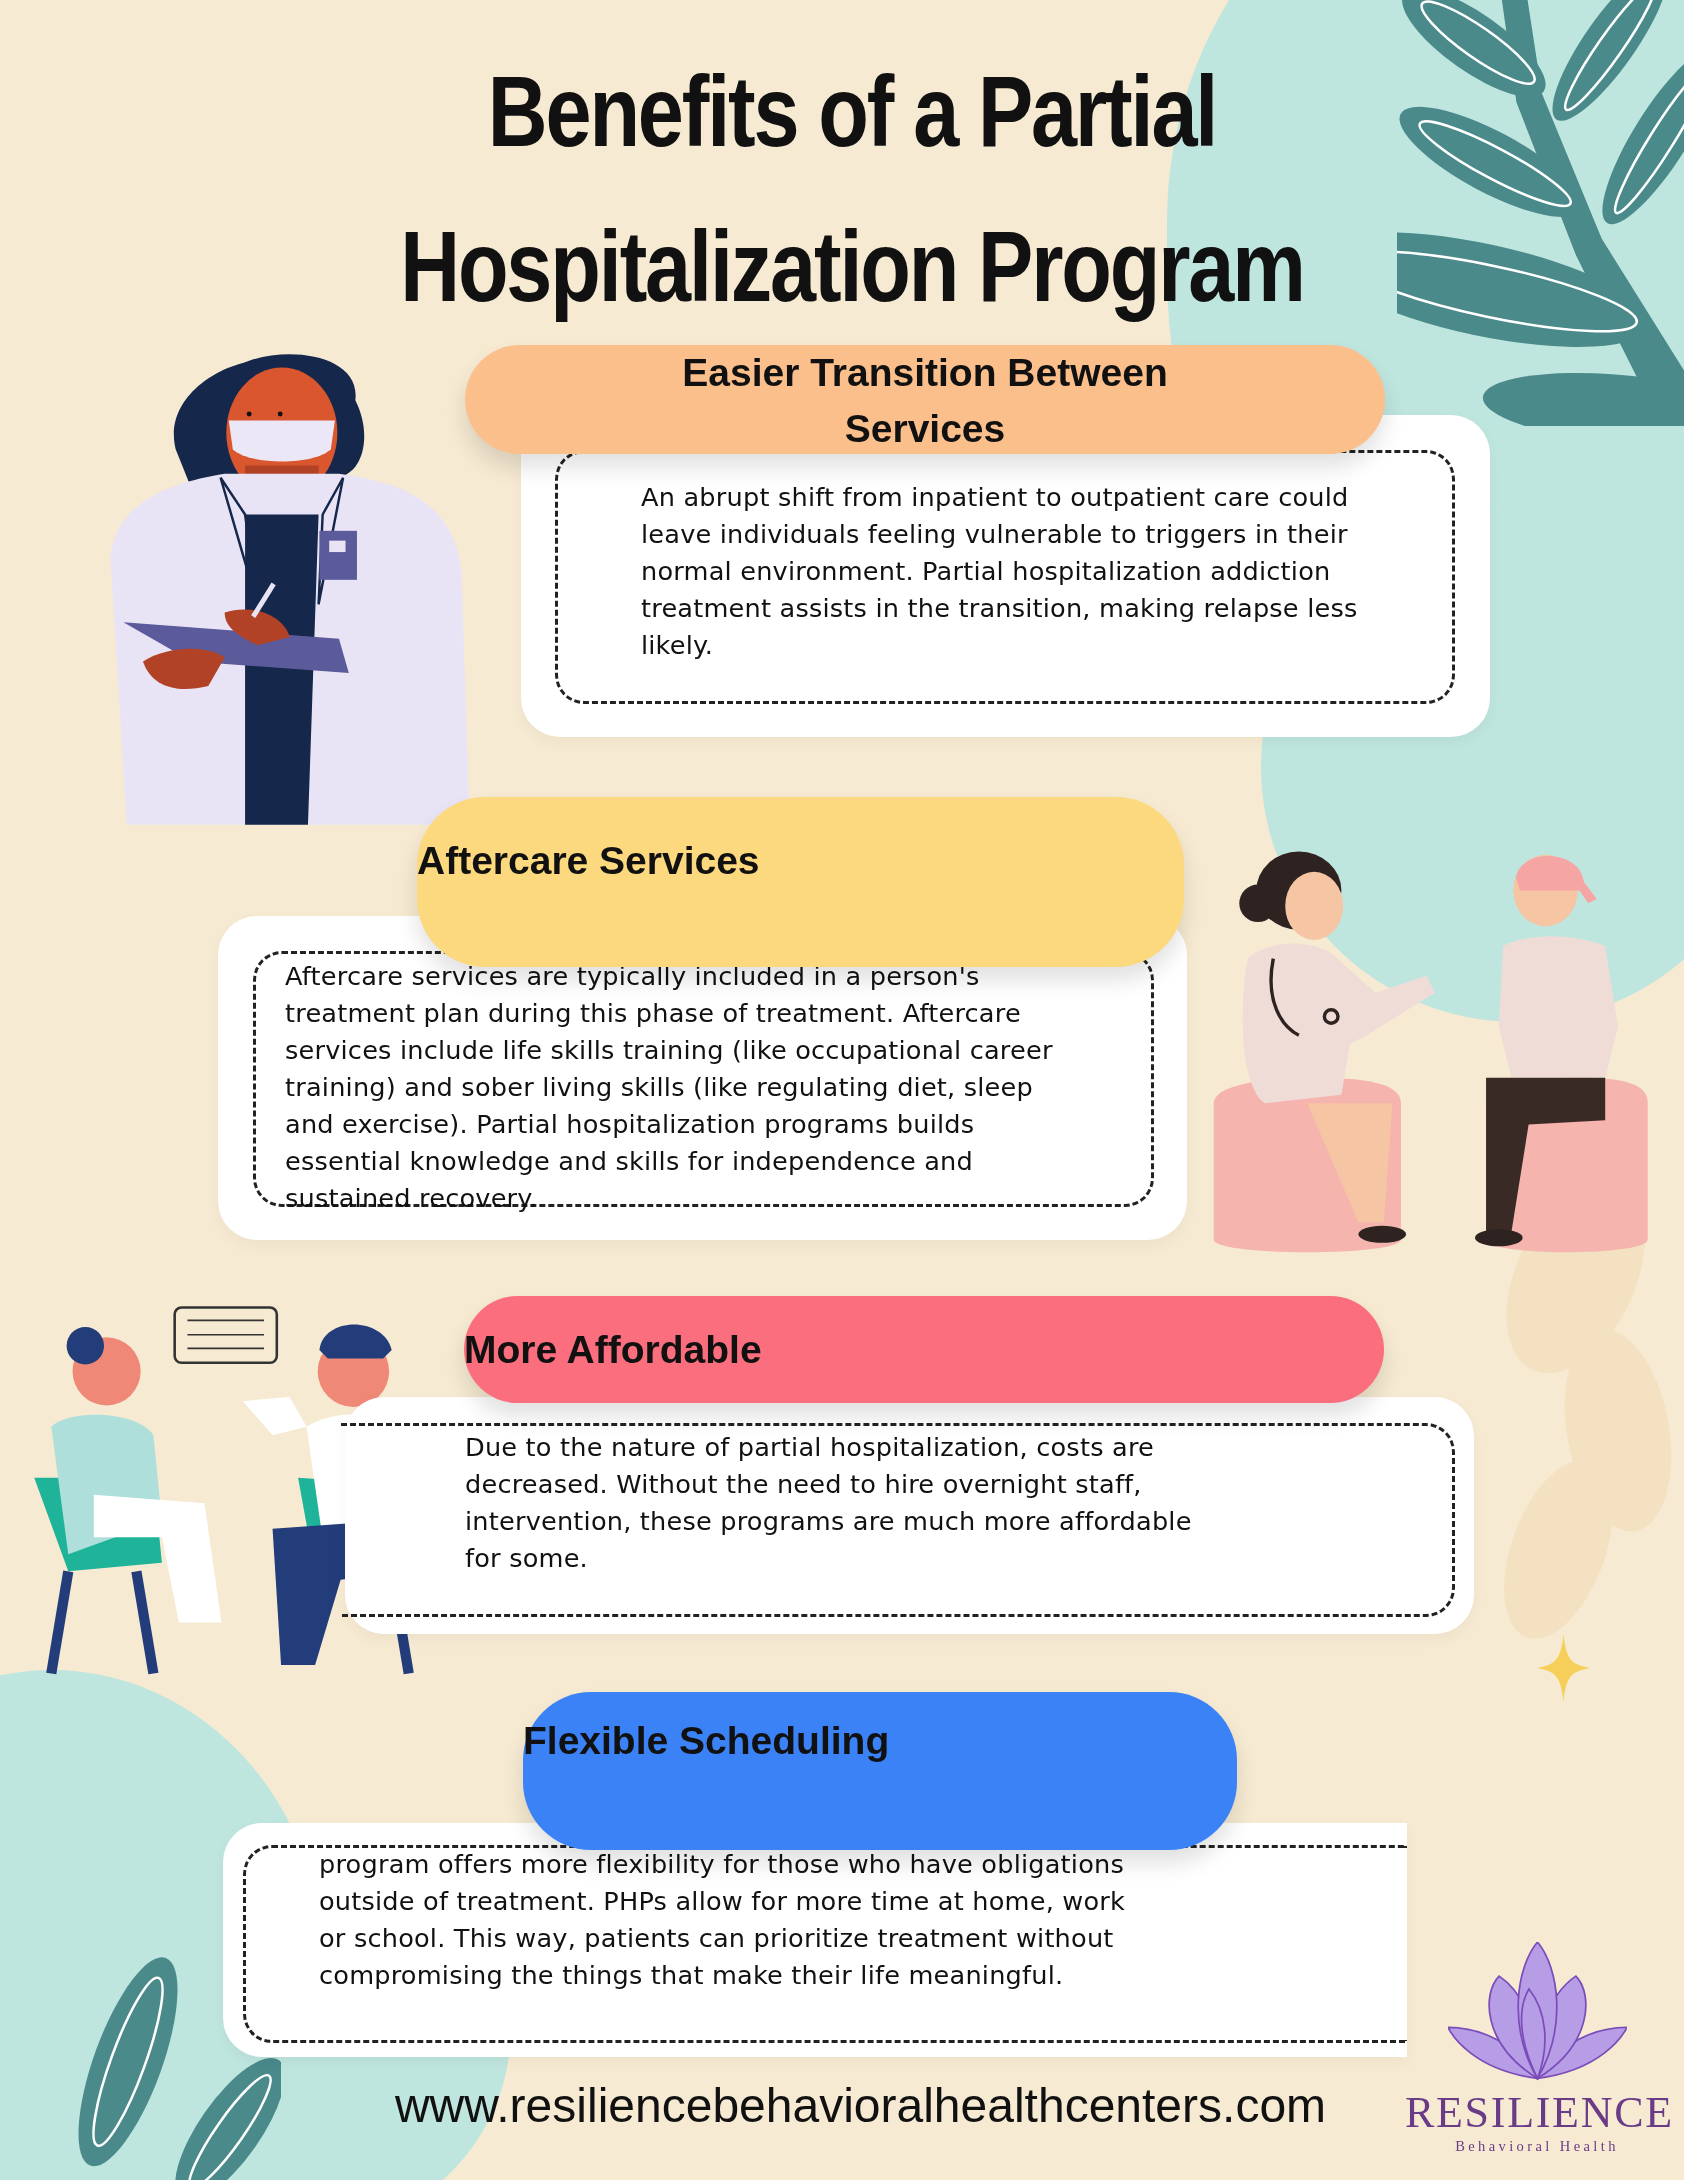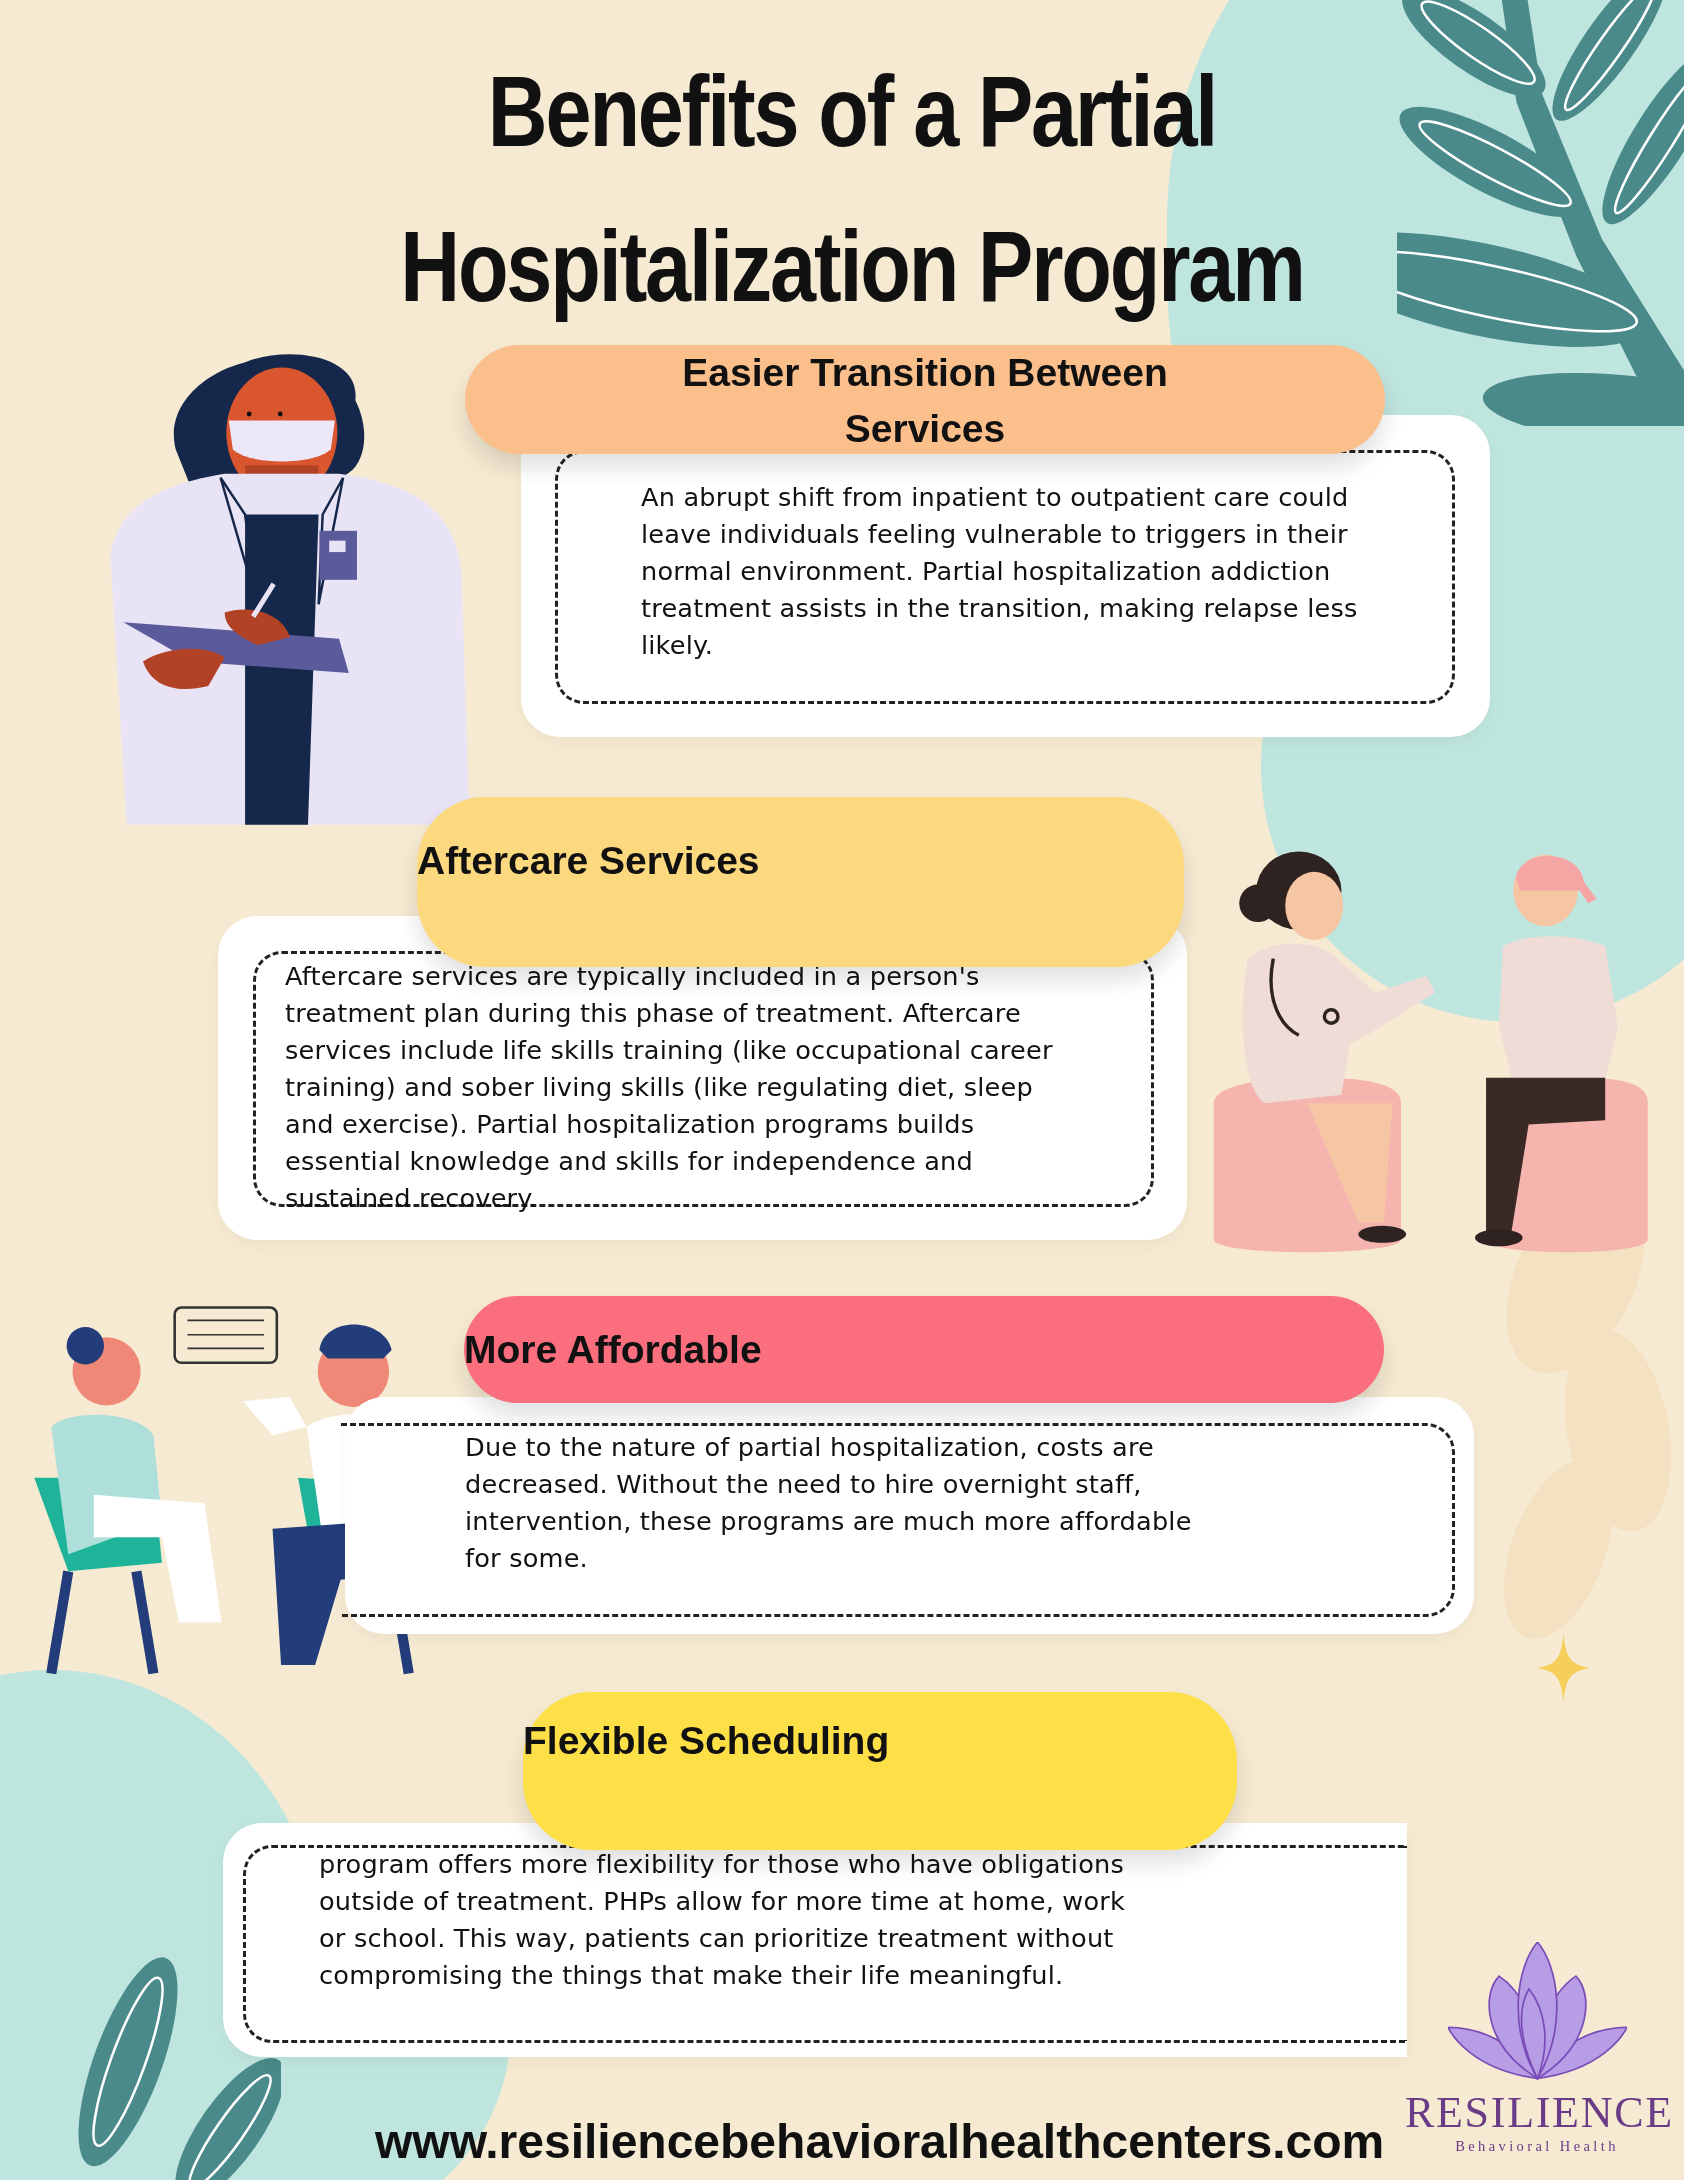--- a/index.html
+++ b/index.html
@@ -46,22 +46,22 @@
     font-family: "Liberation Sans", sans-serif; font-weight: bold;
     font-size: 39px; color: #111; text-align: center;
   }
   .pill span { display: block; }
   .body-text {
     font-family: "DejaVu Sans", sans-serif; font-size: 25.6px; line-height: 37px;
     color: #111; letter-spacing: 0.2px;
   }
   .url {
     left: 375px; top: 2078px; width: 971px; text-align: center;
-    font-family: "Liberation Sans", sans-serif; font-weight: bold;
-    font-size: 48px; letter-spacing: 0px; margin-top: 36px;
+    font-family: "Liberation Sans", sans-serif; font-weight: normal;
+    font-size: 48px; letter-spacing: 0px;
   }
   .logo-word {
     font-family: "Liberation Serif", serif; font-size: 44px; color: #6a3b86;
     letter-spacing: 1.7px; text-align: center;
   }
   .logo-sub {
     font-family: "Liberation Serif", serif; font-size: 14.5px; color: #6a3b86;
     letter-spacing: 3.4px; text-align: center;
   }
 </style>
@@ -221,21 +221,21 @@
 </div>
 
 <div class="abs card" style="left:223px;top:1823px;width:1184px;height:234px;border-radius:39px 0 0 39px;"></div>
 <div class="abs dash" style="left:243px;top:1845px;width:1164px;height:198px;border-right:none;border-radius:29px 0 0 29px;"></div>
 <div class="abs body-text" style="left:319px;top:1846px;width:937px;">
   <div>program offers more flexibility for those who have obligations</div>
   <div>outside of treatment. PHPs allow for more time at home, work</div>
   <div>or school. This way, patients can prioritize treatment without</div>
   <div>compromising the things that make their life meaningful.</div>
 </div>
-<div class="abs pill" style="left:523px;top:1692px;width:714px;height:158px;background:#fde047;align-items:flex-start;padding-top:27px;box-sizing:border-box;">
+<div class="abs pill" style="left:523px;top:1692px;width:714px;height:158px;background:#3b82f6;align-items:flex-start;padding-top:27px;box-sizing:border-box;">
   <span>Flexible Scheduling</span>
 </div>
 
 <div class="abs url">www.resiliencebehavioralhealthcenters.com</div>
 
 <div class="abs" style="left:1405px;top:1942px;width:264px;">
   <svg style="display:block;margin:0 auto;" width="179" height="145" viewBox="0 0 210 170">
     <g fill="#b79ce6" stroke="#7a4cb8" stroke-width="2">
       <path d="M105 160 C30 150 5 110 0 100 C40 100 80 120 105 160 Z"></path>
       <path d="M105 160 C180 150 205 110 210 100 C170 100 130 120 105 160 Z"></path>

